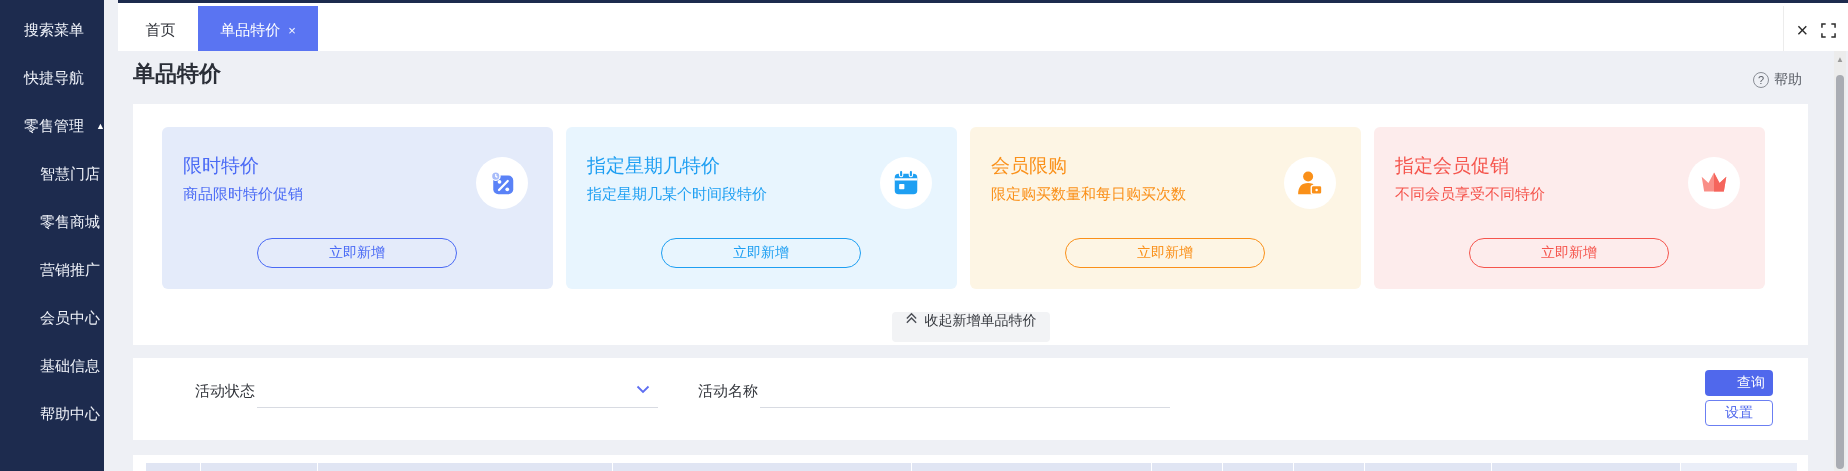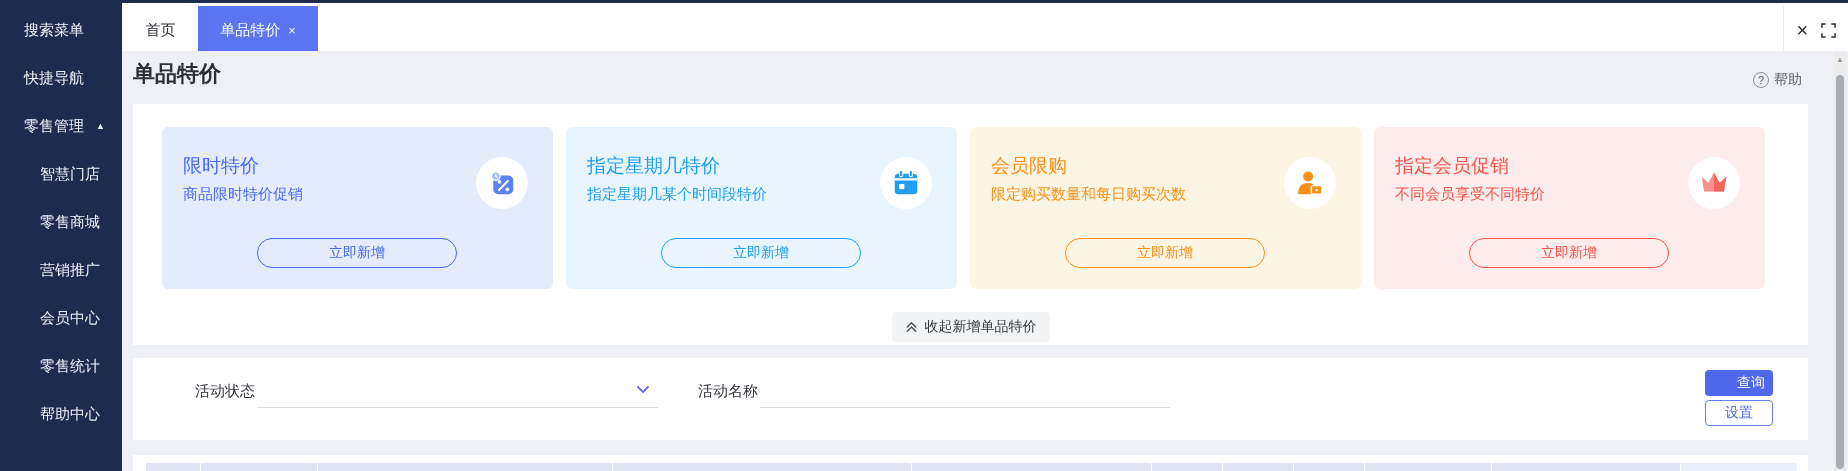--- a/index.html
+++ b/index.html
@@ -1,20 +1,20 @@
 <!DOCTYPE html>
 <html><head>
 <meta charset="utf-8">
 <style>
   * { margin:0; padding:0; box-sizing:border-box; }
   html,body { width:1848px; height:471px; overflow:hidden;
     font-family:"Liberation Sans","DejaVu Sans",sans-serif; background:#eef0f5; }
 
   
-  .sidebar { position:absolute; left:0; top:0; width:122px; height:471px;
+  .sidebar { position:absolute; left:0; top:0; width:104px; height:471px;
     background:#1d2b4e; color:#eef1f8; overflow:hidden; z-index:5; }
   .side-item { height:48px; margin-top:0; display:flex; align-items:center;
     font-size:15px; padding-left:24px; cursor:pointer; white-space:nowrap; }
   .side-item:first-child { margin-top:6px; }
   .side-item.indent { padding-left:40px; }
   .side-caret { font-size:9px; margin-left:12px; color:#ffffff; }
 
   
   .main { position:absolute; left:118px; top:0; width:1730px; height:471px; }
 
@@ -59,21 +59,21 @@
   .card-icon-circle { position:absolute; right:25px; top:30px; width:52px; height:52px;
     background:#ffffff; border-radius:50%; display:flex; align-items:center;
     justify-content:center; }
   .card-btn { position:absolute; left:95px; top:111px; width:200px; height:30px;
     border-radius:15px; border:1px solid var(--accent,#333); color:var(--accent,#333);
     background:transparent; font-size:14px; cursor:pointer;
     font-family:"Liberation Sans","DejaVu Sans",sans-serif; }
 
   .collapse-tab { position:absolute; left:50%; transform:translateX(-50%); bottom:3px;
     width:158px; height:30px; background:#f2f3f5; border-radius:4px; display:flex;
-    align-items:center; justify-content:center; gap:7px; font-size:14px; color:#34373d;
+    justify-content:center; gap:7px; font-size:14px; color:#34373d;
     cursor:pointer; }
 
   
   .f-label { position:absolute; top:24px; font-size:15px; color:#33363c; }
   .f-label-status { left:62px; }
   .f-label-name { left:565px; }
   .f-field { position:absolute; top:12px; height:38px; border-bottom:1px solid #d8dbe2; }
   .f-field-status { left:124px; width:401px; }
   .f-field-name { left:627px; width:410px; }
   .f-input { width:100%; height:36px; border:none; outline:none; background:transparent;
@@ -119,21 +119,21 @@
   <div class="side-item indent">
       <span>零售商城</span>
     </div>
   <div class="side-item indent">
       <span>营销推广</span>
     </div>
   <div class="side-item indent">
       <span>会员中心</span>
     </div>
   <div class="side-item indent">
-      <span>零售统计</span>
+      <span>基础信息</span>
     </div>
   <div class="side-item indent">
       <span>帮助中心</span>
     </div>
 </div>
 
 <div class="main">
 
   <div class="tabbar">
     <div class="tab-home">首页</div>

